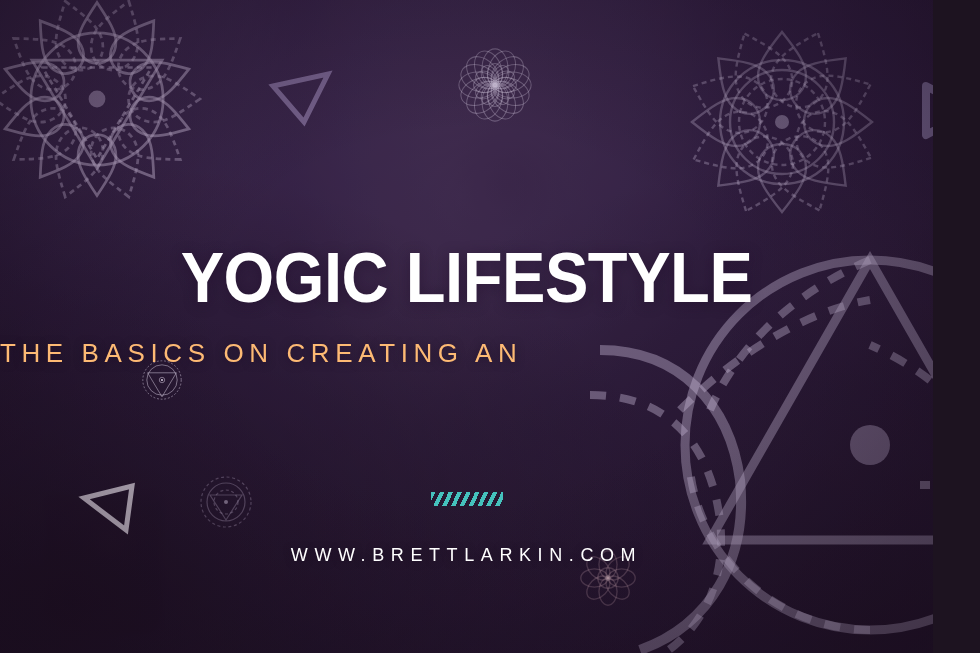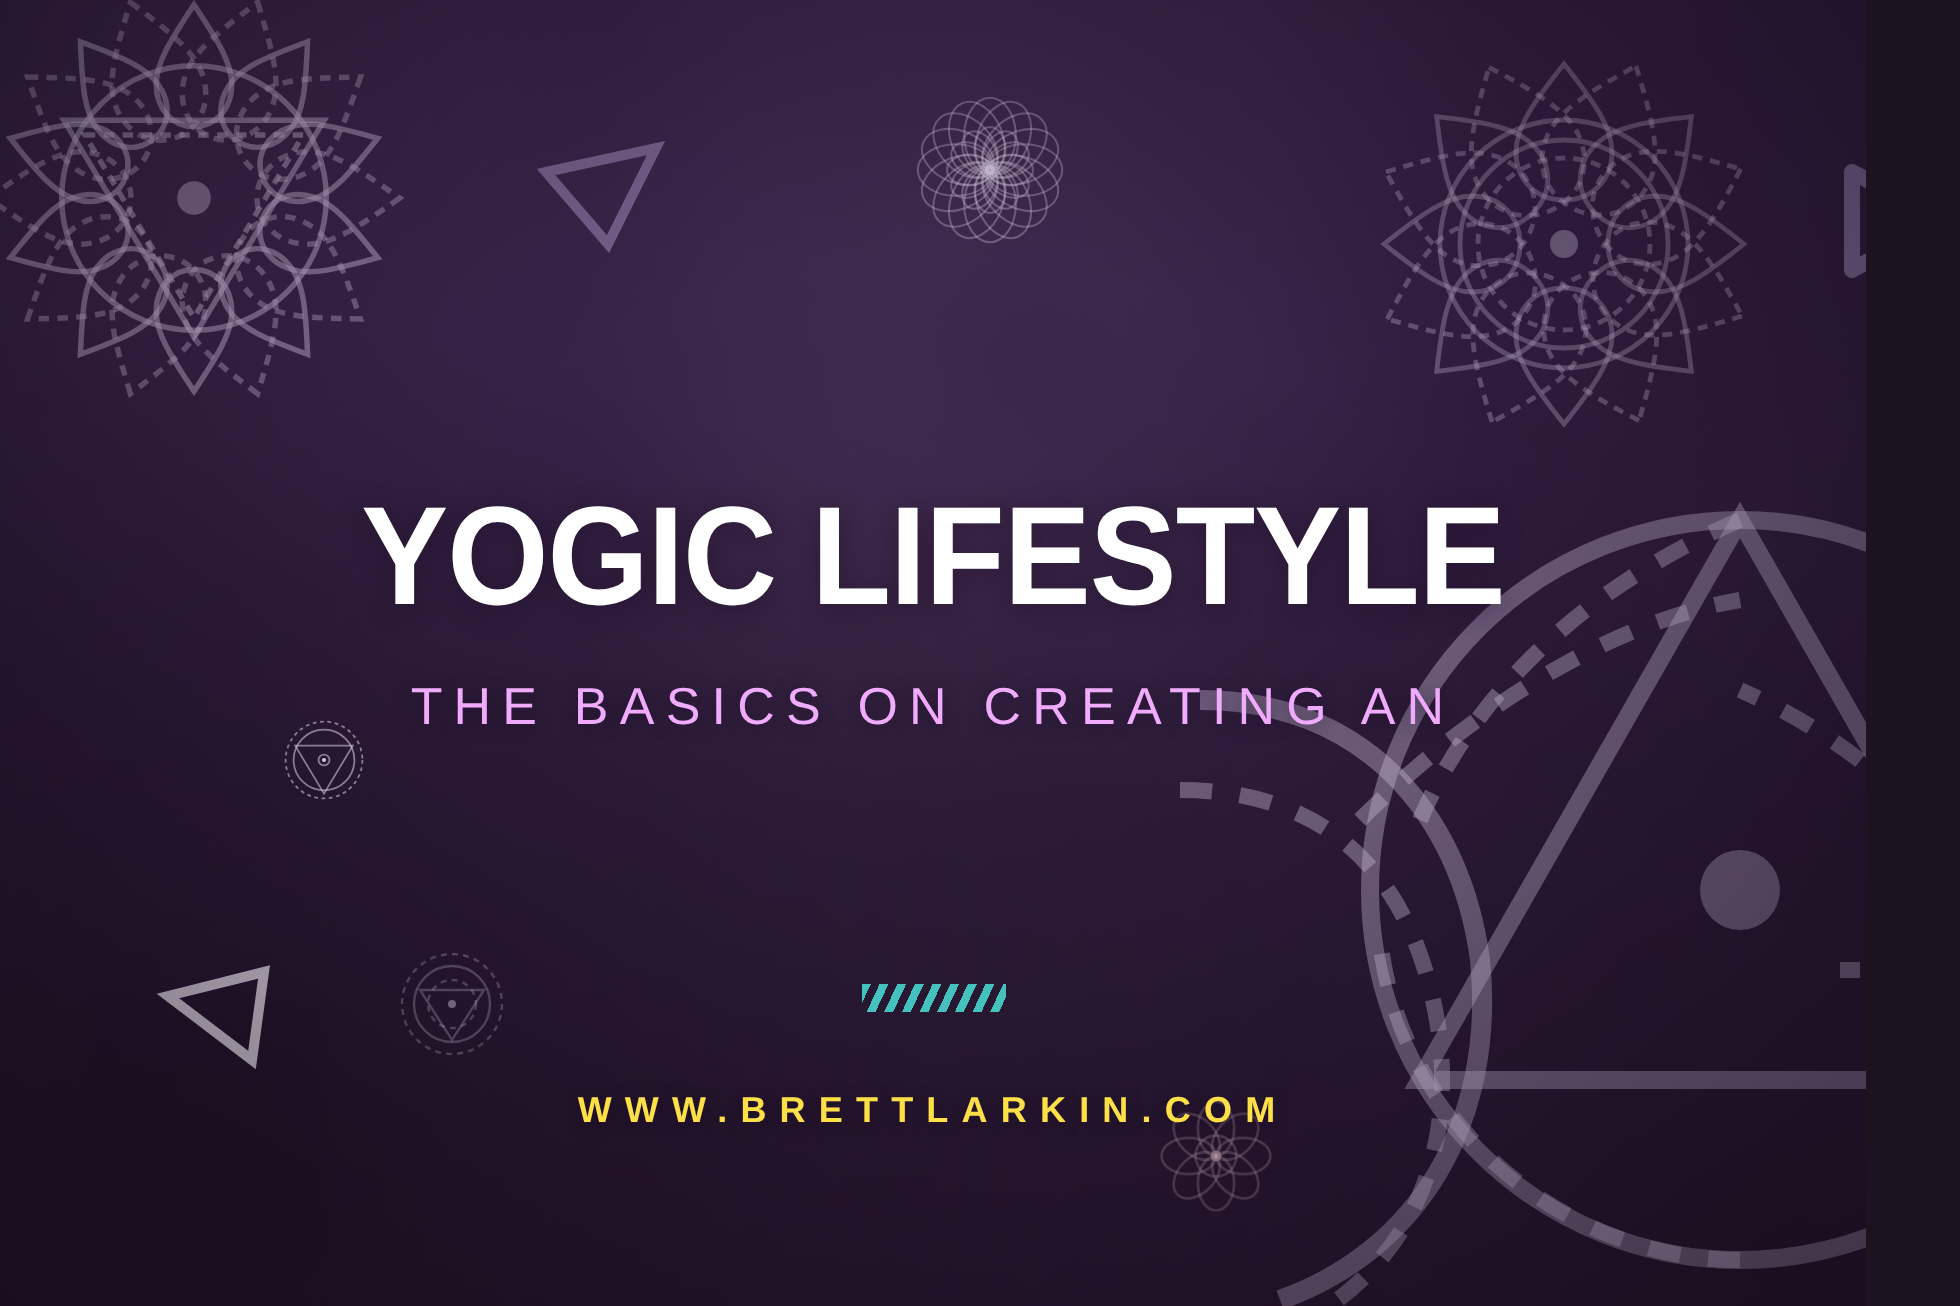--- a/index.html
+++ b/index.html
@@ -100,41 +100,41 @@
     color:#ffffff;
     font-size:70px;line-height:1;
     font-weight:bold;
     letter-spacing:-.5px;
     transform:scaleX(.93);
     text-shadow:0 2px 14px rgba(30,12,40,.45);
     white-space:nowrap;
   }
 
   .subtitle{
-    position:absolute;top:336px;left:0;right:0;text-align:center;
-    color:#f0abfc;
+    position:absolute;top:336px;left:0;right:0;text-align:left;
+    color:#fdba74;
     font-size:26px;line-height:1.34;
     font-weight:normal;
     letter-spacing:5.6px;
     text-shadow:0 1px 8px rgba(24,10,32,.5);
   }
   .subtitle span{display:block;}
 
   .divider{
     position:absolute;top:492px;left:50%;transform:translateX(-50%);
     width:72px;height:14px;
     background:repeating-linear-gradient(115deg,
        #45c2bd 0px,#45c2bd 4px,
        rgba(64,54,78,0) 4px,rgba(64,54,78,0) 8px);
   }
 
   .url{
     position:absolute;top:545px;left:0;right:0;text-align:center;
-    color:#fde047;
-    font-size:18px;font-weight:bold;
+    color:#ffffff;
+    font-size:18px;font-weight:normal;
     letter-spacing:6.6px;
     text-shadow:0 1px 7px rgba(24,10,32,.5);
   }
 </style>
 </head>
 <body>
 
 <div class="banner">
 
   <div class="photo">

